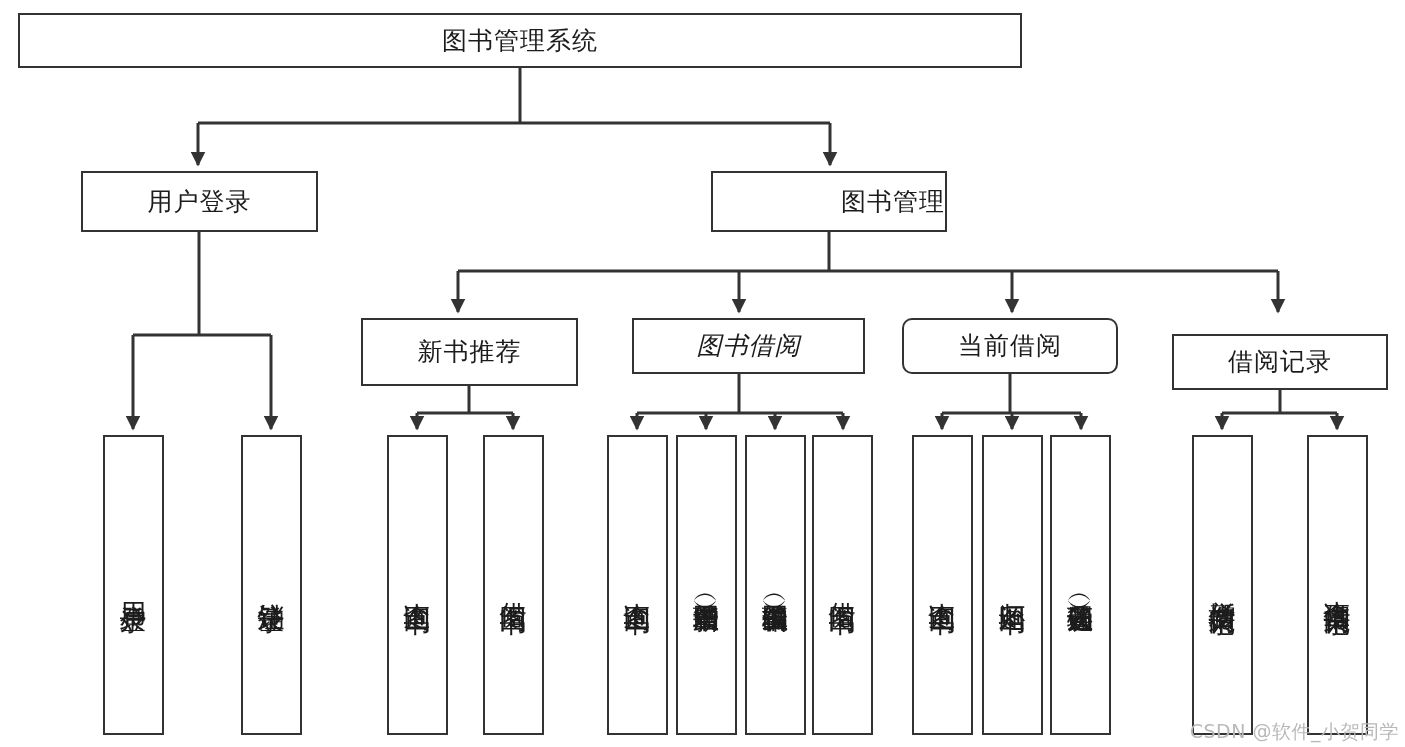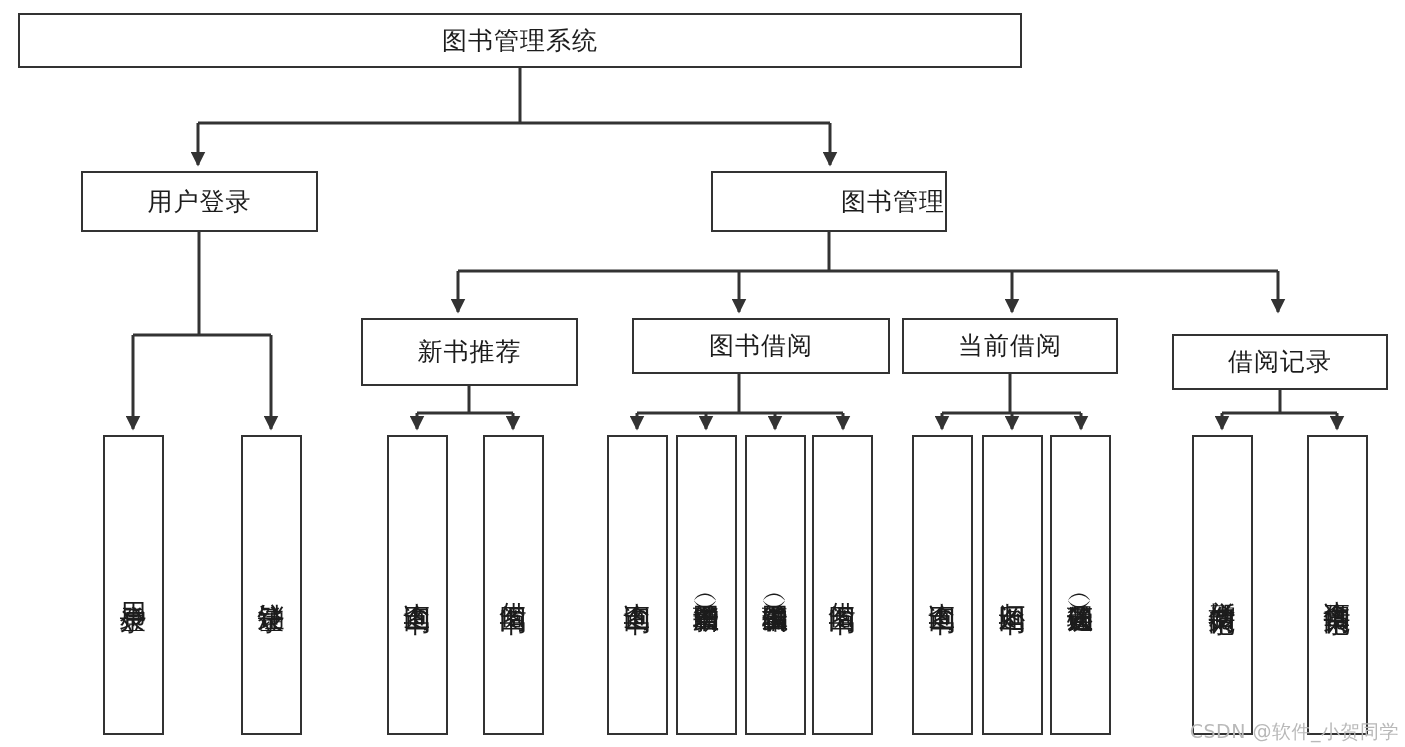--- a/index.html
+++ b/index.html
@@ -133,24 +133,24 @@
   <div class="node horiz" style="left: 81px; top: 171px; width: 237px; height: 61px;">
     <span class="label">用户登录</span>
   </div>
   <div class="node horiz" style="left: 711px; top: 171px; width: 236px; height: 61px; justify-content: flex-end;">
     <span class="label">图书管理</span>
   </div>
 
   <div class="node horiz" style="left: 361px; top: 318px; width: 217px; height: 68px;">
     <span class="label">新书推荐</span>
   </div>
-  <div class="node horiz" style="left: 632px; top: 318px; width: 258px; height: 56px;">
+  <div class="node horiz" style="left: 632px; top: 318px; width: 233px; height: 56px; font-style: italic;">
     <span class="label">图书借阅</span>
   </div>
-  <div class="node horiz" style="left: 902px; top: 318px; width: 216px; height: 56px;">
+  <div class="node horiz" style="left: 902px; top: 318px; width: 216px; height: 56px; border-radius: 10px;">
     <span class="label">当前借阅</span>
   </div>
   <div class="node horiz" style="left: 1172px; top: 318px; width: 216px; height: 56px; margin-top: 16px;">
     <span class="label">借阅记录</span>
   </div>
 
   <div id="leaf-host">
       <div class="node vert" style="left: 103px; top: 435px; width: 61px; height: 300px;">
         <span class="label">用户登录</span>
       </div>

